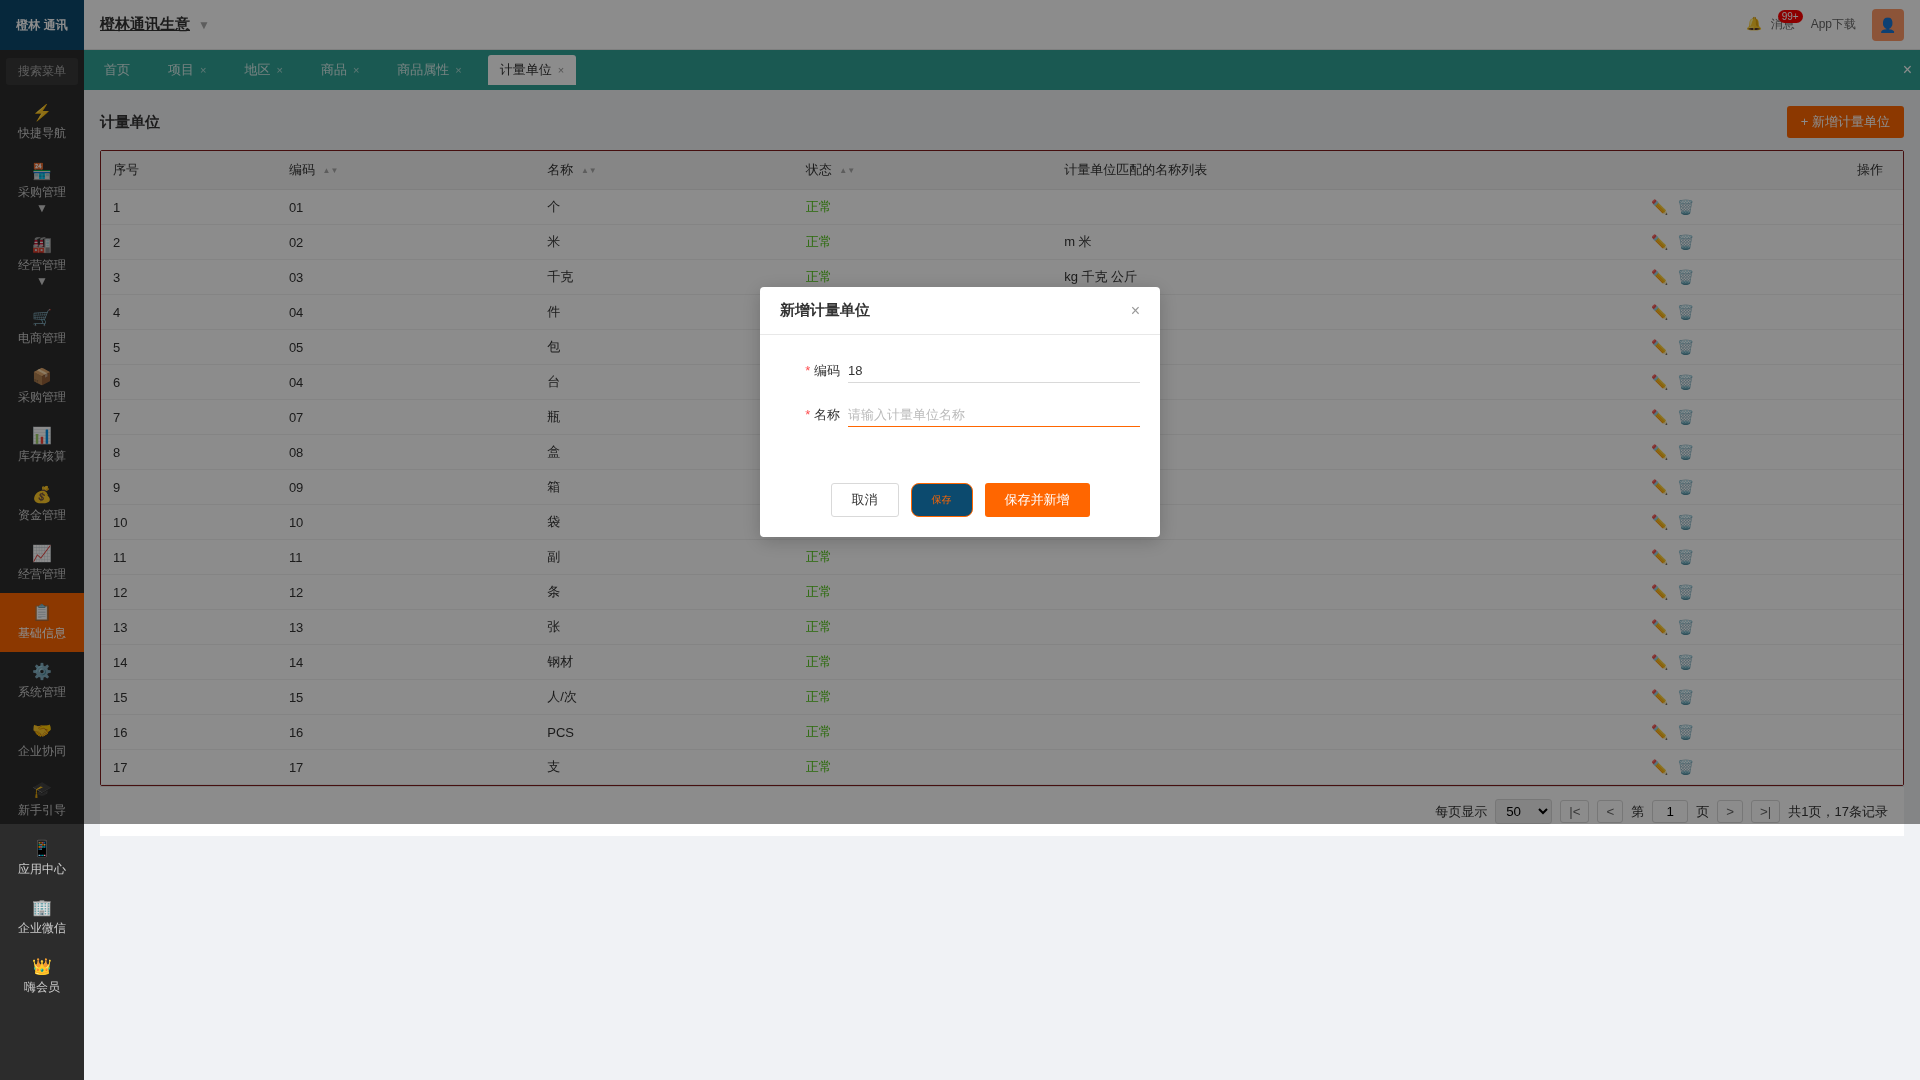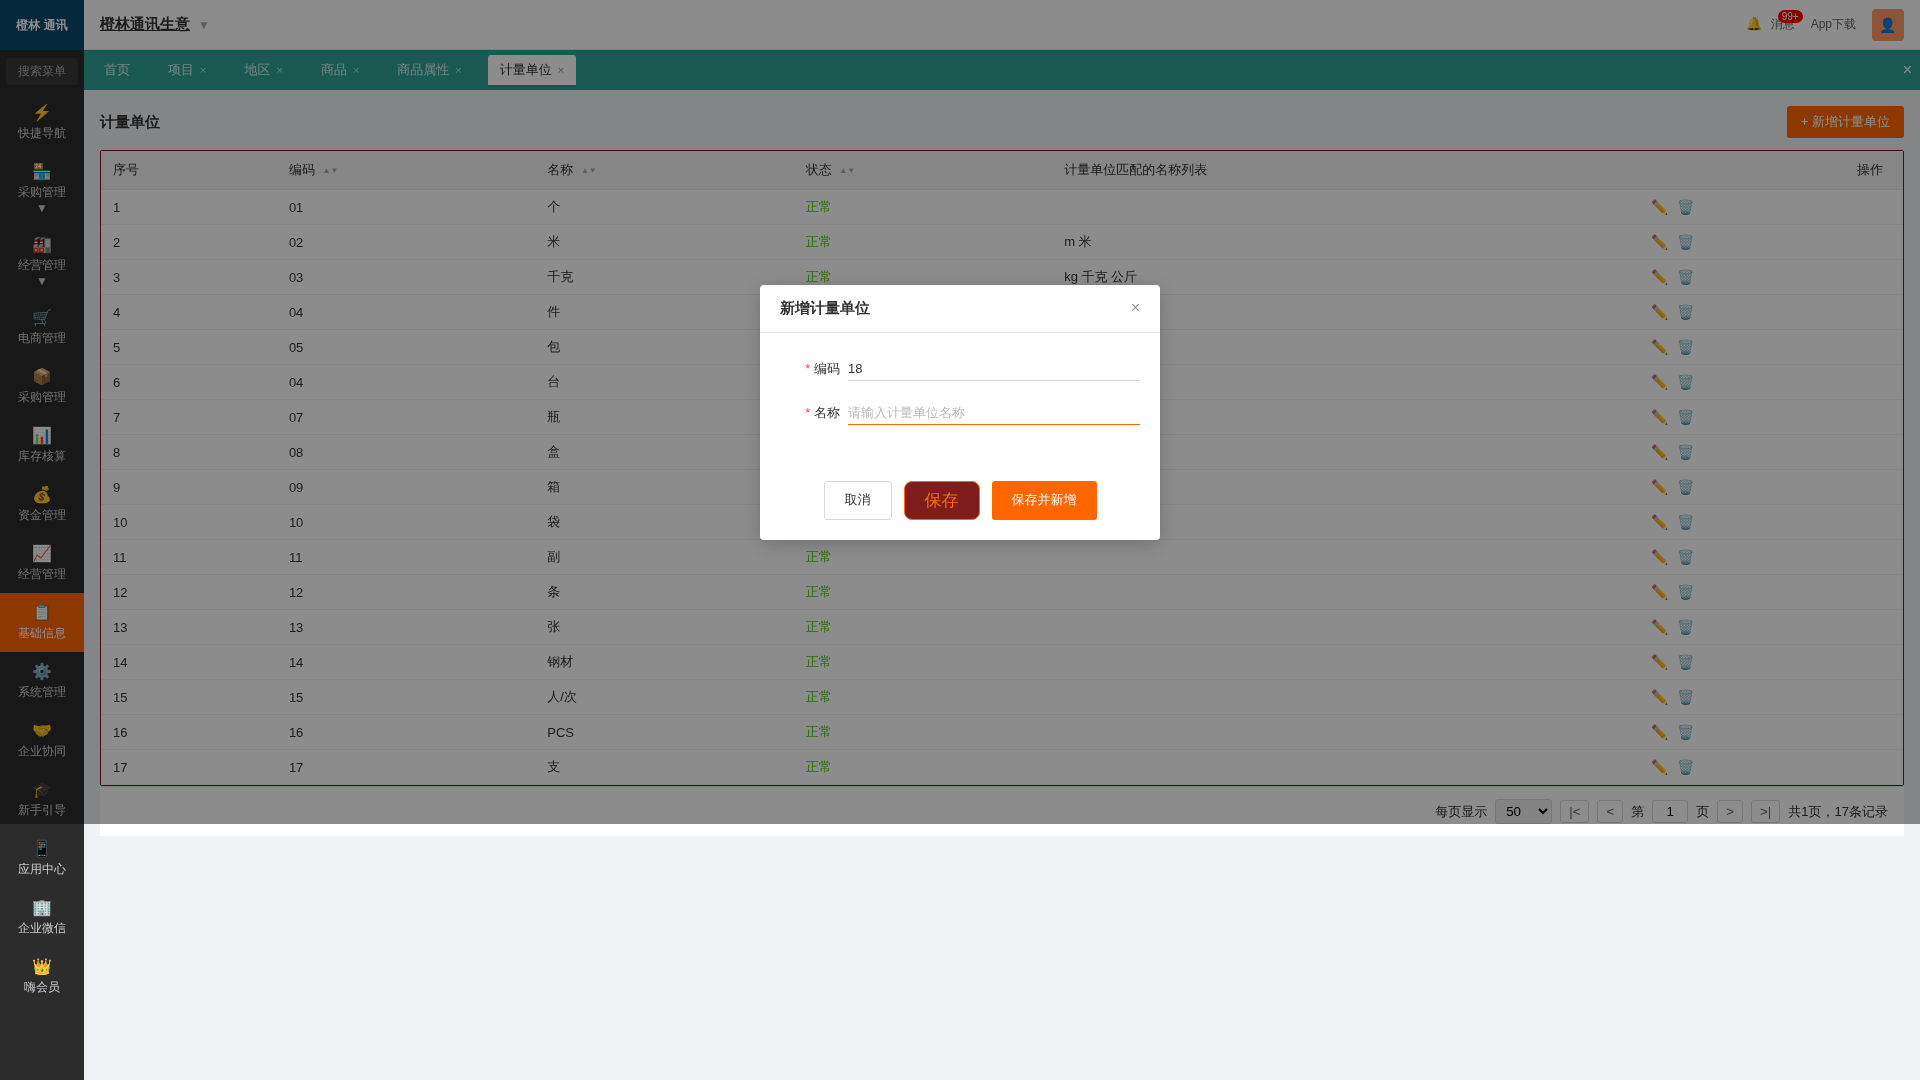--- a/index.html
+++ b/index.html
@@ -70,21 +70,21 @@
     .dialog-close { cursor: pointer; color: #999; font-size: 16px; }
     .dialog-body { padding: 24px 20px; }
     .form-row { display: flex; align-items: center; margin-bottom: 20px; }
     .form-label { width: 60px; text-align: right; color: #333; font-size: 13px; margin-right: 8px; }
     .form-label.required::before { content: '* '; color: #ff4d4f; }
     .form-input { flex: 1; border: none; border-bottom: 1px solid #d9d9d9; padding: 4px 0; font-size: 13px; outline: none; color: #333; }
     .form-input.active-border { border-bottom-color: #ff6600; }
     .form-input::placeholder { color: #bbb; }
     .dialog-footer { padding: 12px 20px 20px; display: flex; justify-content: center; gap: 12px; }
     .btn-cancel { border: 1px solid #d9d9d9; background: #fff; color: #333; padding: 7px 20px; border-radius: 3px; cursor: pointer; font-size: 13px; }
-    .btn-save { background: #7f1d1d; border: 1px solid #ff6600; color: #ff6600; padding: 7px 20px; border-radius: 8px; cursor: pointer; font-size: 17px; }
+    .btn-save { background: #0c4a6e; border: 1px solid #ff6600; color: #ff6600; padding: 7px 20px; border-radius: 8px; cursor: pointer; font-size: 10px; }
     .btn-save-new { background: #ff6600; border: none; color: white; padding: 7px 20px; border-radius: 3px; cursor: pointer; font-size: 13px; }
   </style>
 </head>
 <body>
 
 <div class="sidebar">
   <div class="sidebar-logo">
     <div class="logo-text">橙林
 通讯</div>
   </div>

